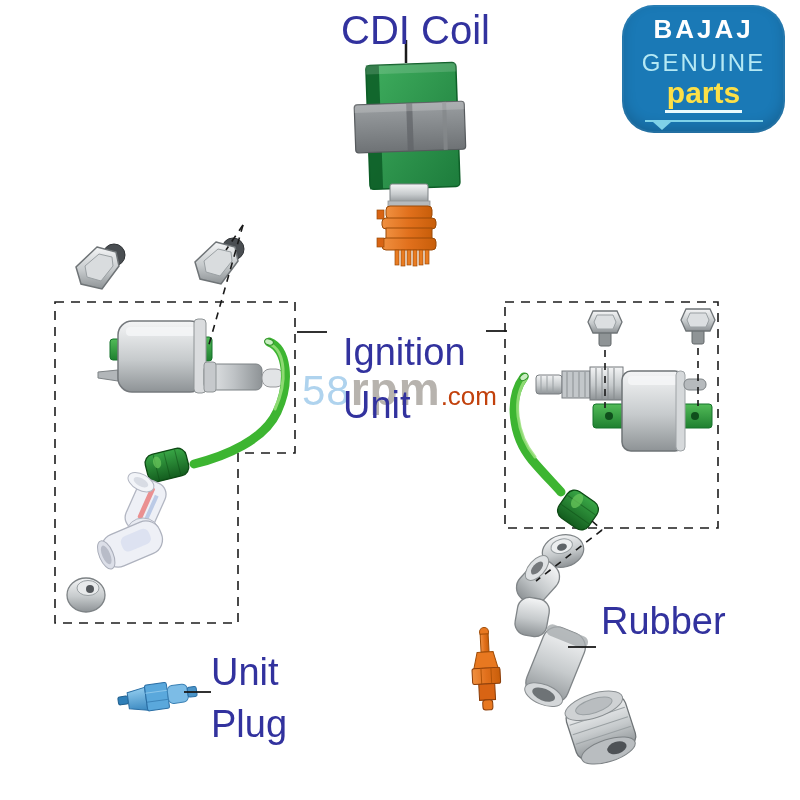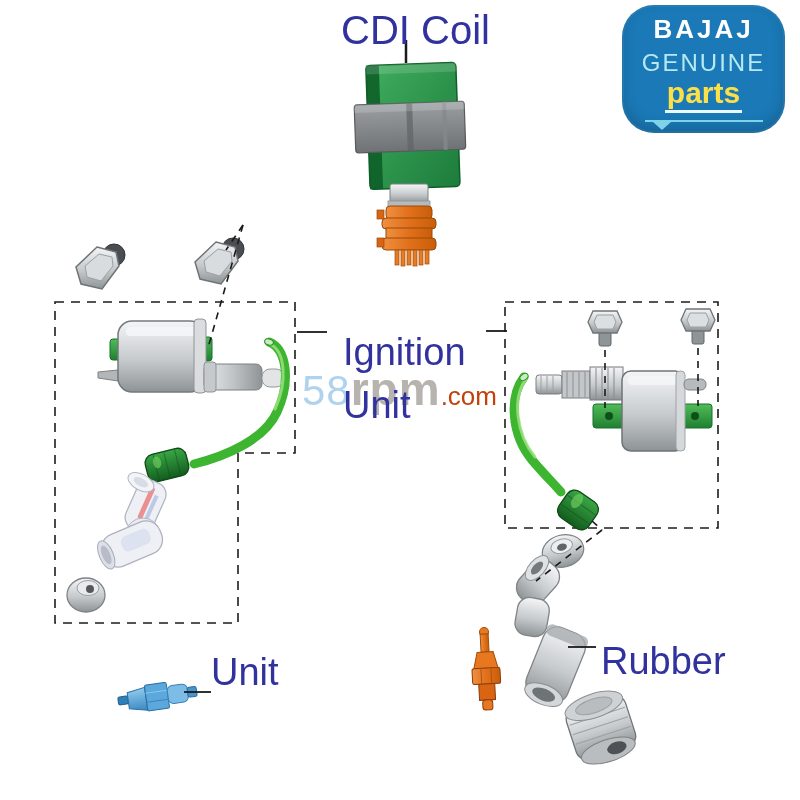--- a/index.html
+++ b/index.html
@@ -19,21 +19,21 @@
   .part-label{
     color:var(--label-navy);
     font-size:38px;
     line-height:53px;
     white-space:nowrap;
     z-index:3;
   }
   .cdi-label{left:341px;top:4px;font-size:40px;}
   .coil-label{left:343px;top:294px;margin-top:32px;}
   .spark-label{left:211px;top:646px;line-height:52px;}
-  .rubber-label{left:601px;top:594px;line-height:55px;margin-top:40px;}
+  .rubber-label{left:601px;top:594px;line-height:55px;}
   
   .watermark{
     left:302px;top:362px;z-index:1;display:flex;align-items:baseline;
     user-select:none;
   }
   .wm-99{font-size:42px;color:#afd3ee;letter-spacing:1px;}
   .wm-rpm{font-size:46px;font-weight:bold;color:#b7b3ae;letter-spacing:1px;}
   .wm-com{font-size:26px;color:#c2410c;}
   
   .logo{
@@ -334,20 +334,21 @@
 
 <div class="abs part-label cdi-label">CDI Coil</div>
 
 <div class="abs part-label coil-label">
   <div>Ignition</div>
   <div>Unit</div>
 </div>
 
 <div class="abs part-label spark-label">
   <div>Unit</div>
+  <div>Plug</div>
 </div>
 
 <div class="abs part-label rubber-label">
   <div>Rubber</div>
 </div>
 
 <div class="abs logo">
   <div class="logo-brand">BAJAJ</div>
   <div class="logo-genuine">GENUINE</div>
   <div class="logo-parts">parts</div>

